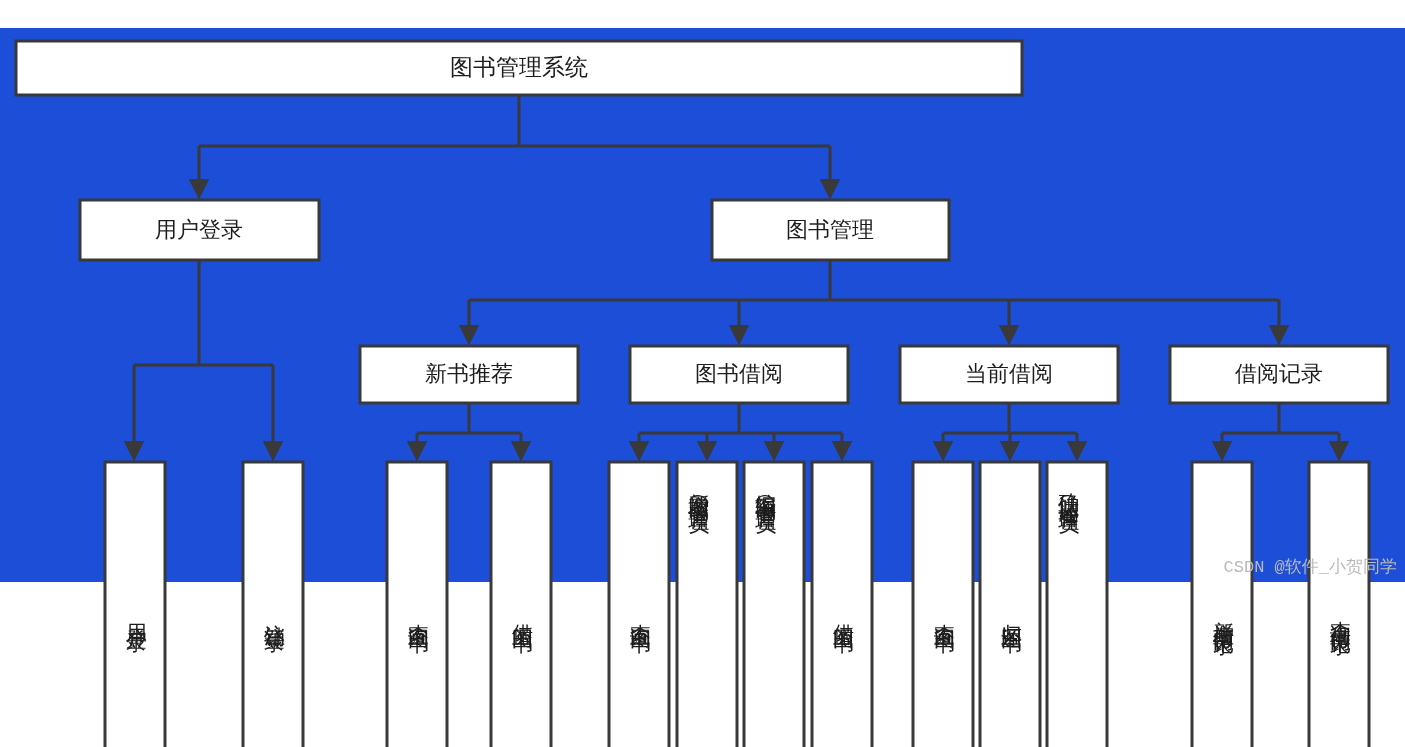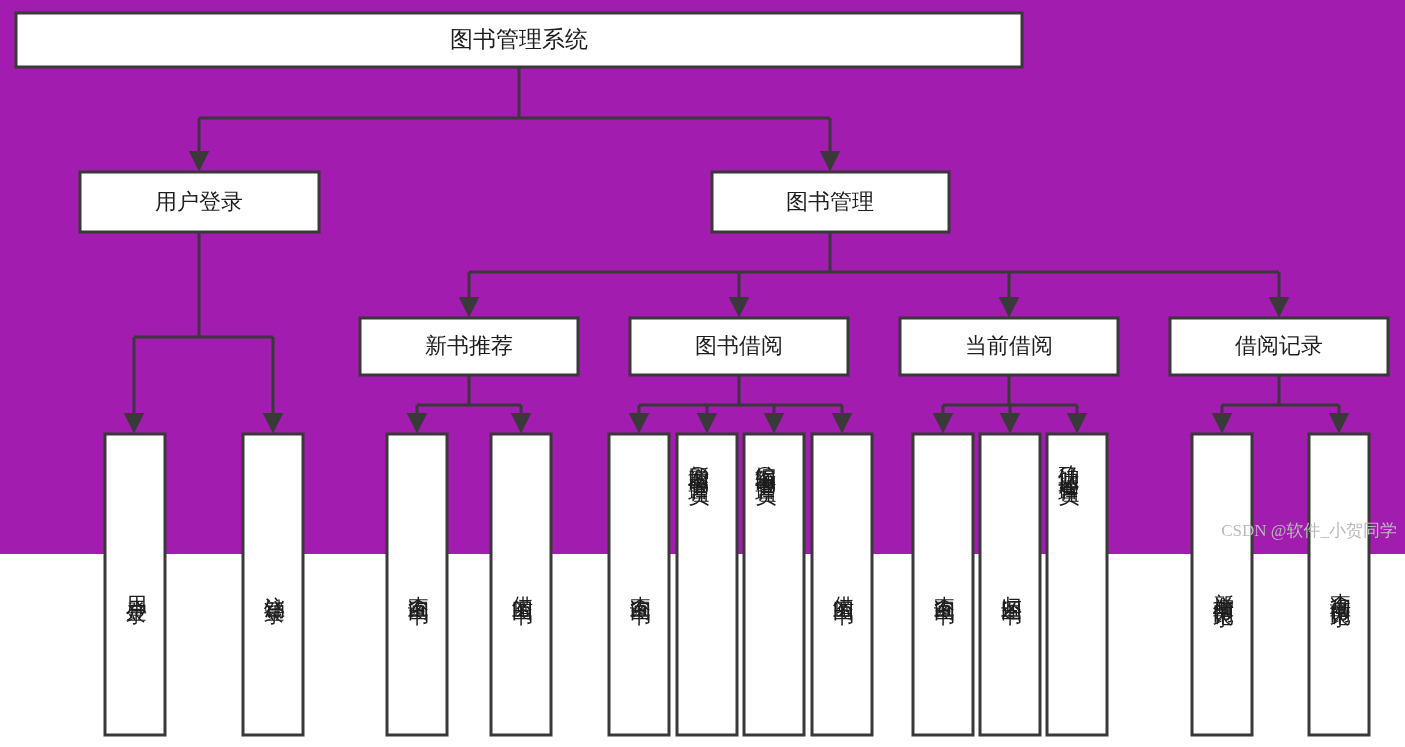--- a/index.html
+++ b/index.html
@@ -1,20 +1,20 @@
 <!DOCTYPE html>
 <html><head>
 <meta charset="utf-8">
 <style>
   html,body{margin:0;padding:0;background:#ffffff;}
   body{
     font-family:"Liberation Sans","DejaVu Sans",sans-serif;
     width:1405px;height:747px;overflow:hidden;
   }
-  #stage{position:relative;width:1405px;height:554px;background:#a21caf;}
+  #stage{position:relative;width:1405px;height:554px;background:#1d4ed8;margin-top:28px;}
   svg.diagram{position:absolute;left:0;top:0;width:1405px;height:747px;display:block;}
 
   .node-rect{fill:#ffffff;stroke:#393939;stroke-width:3;}
   .edge{stroke:#393939;stroke-width:3;fill:none;}
   .node-label{
     font-family:"Liberation Sans","DejaVu Sans",sans-serif;
     fill:#1d1d1d;
     text-anchor:middle;
     dominant-baseline:middle;
   }
@@ -22,22 +22,22 @@
   .lbl-l1{font-size:22px;}
   .lbl-l2{font-size:22px;}
   .lbl-leaf{
     font-size:21px;
     writing-mode:vertical-rl;
     text-orientation:upright;
     letter-spacing:3px;
   }
   .watermark{
     position:absolute;
-    right:8px;bottom:12px;
-    font-family:Liberation Serif, serif;
+    right:8px;bottom:4px;
+    font-family:Liberation Mono, monospace;
     font-size:17px;
     color:#b9b9b9;
     white-space:nowrap;
     pointer-events:none;
   }
 </style>
 </head>
 <body>
 
 <div id="stage">

